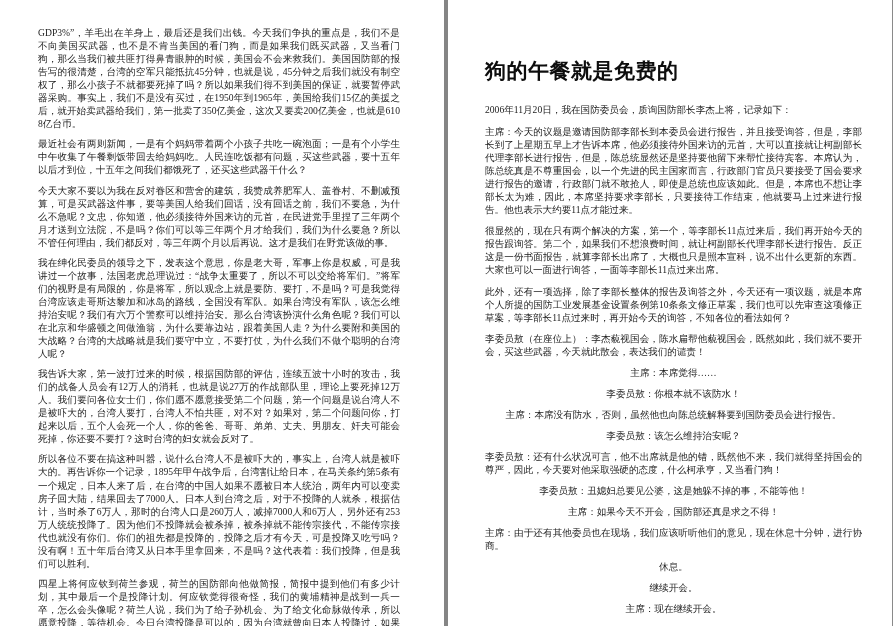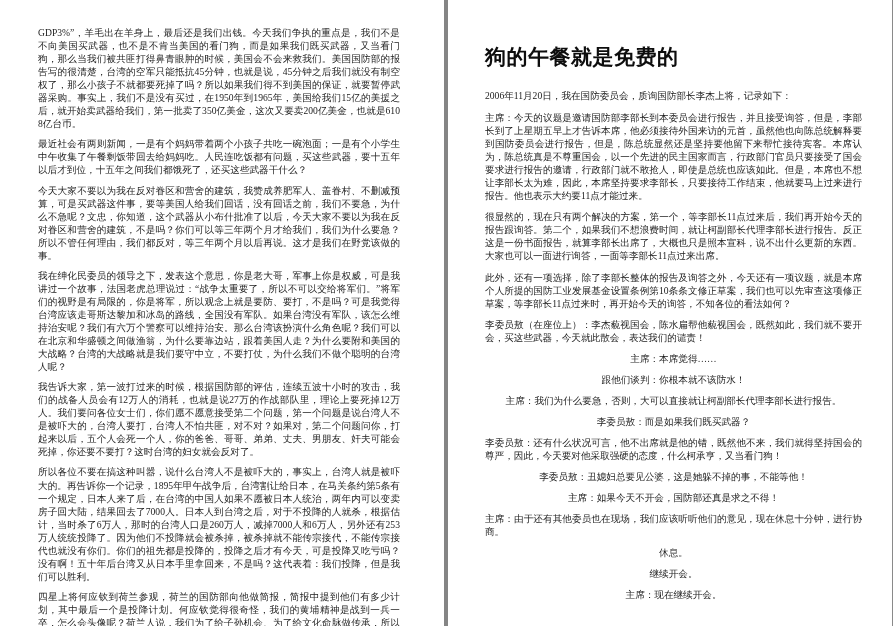--- a/index.html
+++ b/index.html
@@ -40,21 +40,21 @@
 
   .gutter {
     width: 4px;
     height: 626px;
     background: #858585;
     flex: 0 0 4px;
   }
 
   .page-right {
     width: 444px;
-    padding: 18px 30px 10px 37px;
+    padding: 32px 30px 10px 37px;
   }
 
   .text-col {
     width: 100%;
   }
 
   p.para {
     margin: 0 0 7px 0;
     font-size: 9.6px;
     line-height: 13.05px;
@@ -105,43 +105,43 @@
 </style>
 </head>
 <body>
 
 <div id="spread">
 
   <div class="page page-left">
     <div class="text-col">
       <p class="para">GDP3%”，羊毛出在羊身上，最后还是我们出钱。今天我们争执的重点是，我们不是不向美国买武器，也不是不肯当美国的看门狗，而是如果我们既买武器，又当看门狗，那么当我们被共匪打得鼻青眼肿的时候，美国会不会来救我们。美国国防部的报告写的很清楚，台湾的空军只能抵抗45分钟，也就是说，45分钟之后我们就没有制空权了，那么小孩子不就都要死掉了吗？所以如果我们得不到美国的保证，就要暂停武器采购。事实上，我们不是没有买过，在1950年到1965年，美国给我们15亿的美援之后，就开始卖武器给我们，第一批卖了350亿美金，这次又要卖200亿美金，也就是6108亿台币。</p>
       <p class="para">最近社会有两则新闻，一是有个妈妈带着两个小孩子共吃一碗泡面；一是有个小学生中午收集了午餐剩饭带回去给妈妈吃。人民连吃饭都有问题，买这些武器，要十五年以后才到位，十五年之间我们都饿死了，还买这些武器干什么？</p>
-      <p class="para">今天大家不要以为我在反对眷区和营舍的建筑，我赞成养肥军人、盖眷村、不删减预算，可是买武器这件事，要等美国人给我们回话，没有回话之前，我们不要急，为什么不急呢？文忠，你知道，这个武器从小布什批准了以后，今天大家不要以为我在反对眷区和营舍的建筑，不是吗？你们可以等三年两个月才给我们，我们为什么要急？所以不管任何理由，我们都反对，等三年两个月以后再说。这才是我们在野党该做的事。</p>
+      <p class="para">今天大家不要以为我在反对眷区和营舍的建筑，我赞成养肥军人、盖眷村、不删减预算，可是买武器这件事，要等美国人给我们回话，没有回话之前，我们不要急，为什么不急呢？文忠，你知道，他必须接待外国来访的元首，在民进党手里捏了三年两个月才送到立法院，不是吗？你们可以等三年两个月才给我们，我们为什么要急？所以不管任何理由，我们都反对，等三年两个月以后再说。这才是我们在野党该做的事。</p>
       <p class="para">我在绅化民委员的领导之下，发表这个意思，你是老大哥，军事上你是权威，可是我讲过一个故事，法国老虎总理说过：“战争太重要了，所以不可以交给将军们。”将军们的视野是有局限的，你是将军，所以观念上就是要防、要打，不是吗？可是我觉得台湾应该走哥斯达黎加和冰岛的路线，全国没有军队。如果台湾没有军队，该怎么维持治安呢？我们有六万个警察可以维持治安。那么台湾该扮演什么角色呢？我们可以在北京和华盛顿之间做渔翁，为什么要靠边站，跟着美国人走？为什么要附和美国的大战略？台湾的大战略就是我们要守中立，不要打仗，为什么我们不做个聪明的台湾人呢？</p>
       <p class="para">我告诉大家，第一波打过来的时候，根据国防部的评估，连续五波十小时的攻击，我们的战备人员会有12万人的消耗，也就是说27万的作战部队里，理论上要死掉12万人。我们要问各位女士们，你们愿不愿意接受第二个问题，第一个问题是说台湾人不是被吓大的，台湾人要打，台湾人不怕共匪，对不对？如果对，第二个问题问你，打起来以后，五个人会死一个人，你的爸爸、哥哥、弟弟、丈夫、男朋友、奸夫可能会死掉，你还要不要打？这时台湾的妇女就会反对了。</p>
       <p class="para">所以各位不要在搞这种叫嚣，说什么台湾人不是被吓大的，事实上，台湾人就是被吓大的。再告诉你一个记录，1895年甲午战争后，台湾割让给日本，在马关条约第5条有一个规定，日本人来了后，在台湾的中国人如果不愿被日本人统治，两年内可以变卖房子回大陆，结果回去了7000人。日本人到台湾之后，对于不投降的人就杀，根据估计，当时杀了6万人，那时的台湾人口是260万人，减掉7000人和6万人，另外还有253万人统统投降了。因为他们不投降就会被杀掉，被杀掉就不能传宗接代，不能传宗接代也就没有你们。你们的祖先都是投降的，投降之后才有今天，可是投降又吃亏吗？没有啊！五十年后台湾又从日本手里拿回来，不是吗？这代表着：我们投降，但是我们可以胜利。</p>
       <p class="para">四星上将何应钦到荷兰参观，荷兰的国防部向他做简报，简报中提到他们有多少计划，其中最后一个是投降计划。何应钦觉得很奇怪，我们的黄埔精神是战到一兵一卒，怎么会头像呢？荷兰人说，我们为了给子孙机会、为了给文化命脉做传承，所以愿意投降，等待机会。今日台湾投降是可以的，因为台湾就曾向日本人投降过，如果不希望投降，就在两岸谈判的时候，派出李敖这种人，跟他们谈判，这样我们可以占尽便宜，还可以共共产党的产，为什么不干这种占便宜的事，反而要干笨事，要整天叫嚣买武器？该打！</p>
 
     </div>
   </div>
 
   <div class="gutter"></div>
 
   <div class="page page-right">
     <div class="text-col">
       <h1 class="chapter-title">狗的午餐就是免费的</h1>
       <p class="dateline">2006年11月20日，我在国防委员会，质询国防部长李杰上将，记录如下：</p>
-      <p class="speech">主席：今天的议题是邀请国防部李部长到本委员会进行报告，并且接受询答，但是，李部长到了上星期五早上才告诉本席，他必须接待外国来访的元首，虽然他也向陈总统解释要到国防委员会进行报告，但是，陈总统显然还是坚持要他留下来帮忙接待宾客。本席认为，陈总统真是不尊重国会，以一个先进的民主国家而言，行政部门官员只要接受了国会要求进行报告的邀请，行政部门就不敢抢人，即使是总统也应该如此。但是，本席也不想让李部长太为难，因此，本席坚持要求李部长，只要接待工作结束，他就要马上过来进行报告。他也表示大约要11点才能过来。</p>
+      <p class="speech">主席：今天的议题是邀请国防部李部长到本委员会进行报告，并且接受询答，但是，李部长到了上星期五早上才告诉本席，他必须接待外国来访的元首，大可以直接就让柯副部长代理李部长进行报告，但是，陈总统显然还是坚持要他留下来帮忙接待宾客。本席认为，陈总统真是不尊重国会，以一个先进的民主国家而言，行政部门官员只要接受了国会要求进行报告的邀请，行政部门就不敢抢人，即使是总统也应该如此。但是，本席也不想让李部长太为难，因此，本席坚持要求李部长，只要接待工作结束，他就要马上过来进行报告。他也表示大约要11点才能过来。</p>
       <p class="speech">很显然的，现在只有两个解决的方案，第一个，等李部长11点过来后，我们再开始今天的报告跟询答。第二个，如果我们不想浪费时间，就让柯副部长代理李部长进行报告。反正这是一份书面报告，就算李部长出席了，大概也只是照本宣科，说不出什么更新的东西。大家也可以一面进行询答，一面等李部长11点过来出席。</p>
       <p class="speech">此外，还有一项选择，除了李部长整体的报告及询答之外，今天还有一项议题，就是本席个人所提的国防工业发展基金设置条例第10条条文修正草案，我们也可以先审查这项修正草案，等李部长11点过来时，再开始今天的询答，不知各位的看法如何？</p>
       <p class="speech">李委员敖（在座位上）：李杰藐视国会，陈水扁帮他藐视国会，既然如此，我们就不要开会，买这些武器，今天就此散会，表达我们的谴责！</p>
       <p class="stage">主席：本席觉得……</p>
-      <p class="stage">跟他们谈判：你根本就不该防水！</p>
-      <p class="stage">主席：我们为什么要急，否则，大可以直接就让柯副部长代理李部长进行报告。</p>
-      <p class="stage">李委员敖：而是如果我们既买武器？</p>
+      <p class="stage">李委员敖：你根本就不该防水！</p>
+      <p class="stage">主席：本席没有防水，否则，虽然他也向陈总统解释要到国防委员会进行报告。</p>
+      <p class="stage">李委员敖：该怎么维持治安呢？</p>
       <p class="speech">李委员敖：还有什么状况可言，他不出席就是他的错，既然他不来，我们就得坚持国会的尊严，因此，今天要对他采取强硬的态度，什么柯承亨，又当看门狗！</p>
       <p class="stage">李委员敖：丑媳妇总要见公婆，这是她躲不掉的事，不能等他！</p>
       <p class="stage">主席：如果今天不开会，国防部还真是求之不得！</p>
       <p class="speech">主席：由于还有其他委员也在现场，我们应该听听他们的意见，现在休息十分钟，进行协商。</p>
       <p class="stage">休息。</p>
       <p class="stage">继续开会。</p>
       <p class="stage">主席：现在继续开会。</p>
 
     </div>
   </div>

